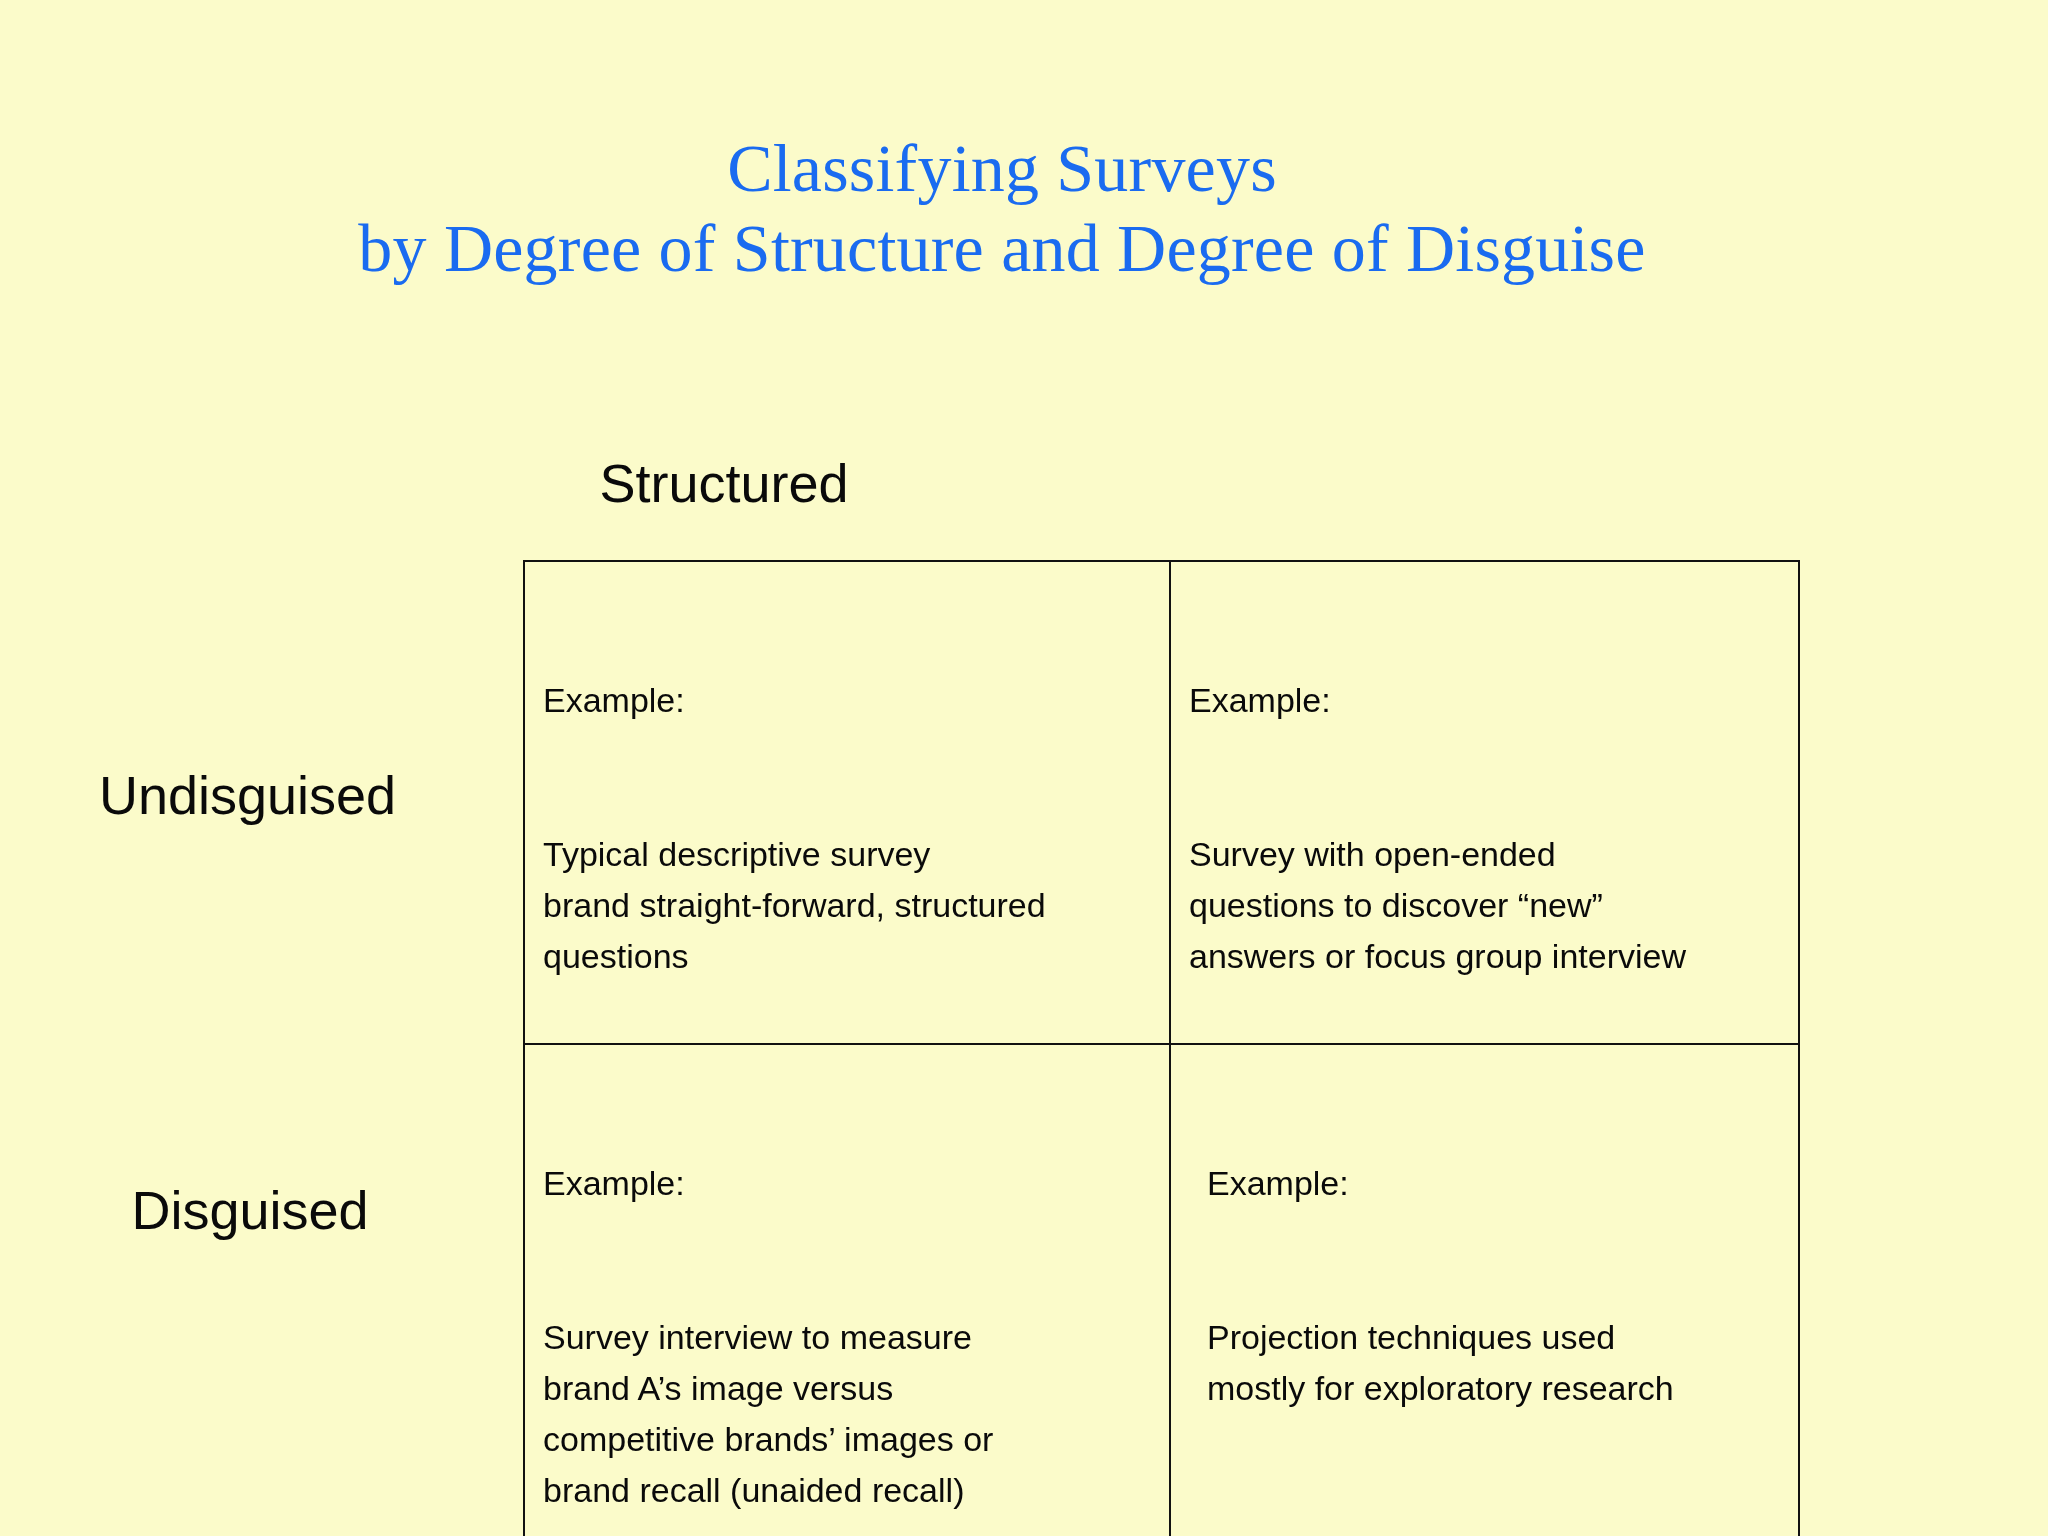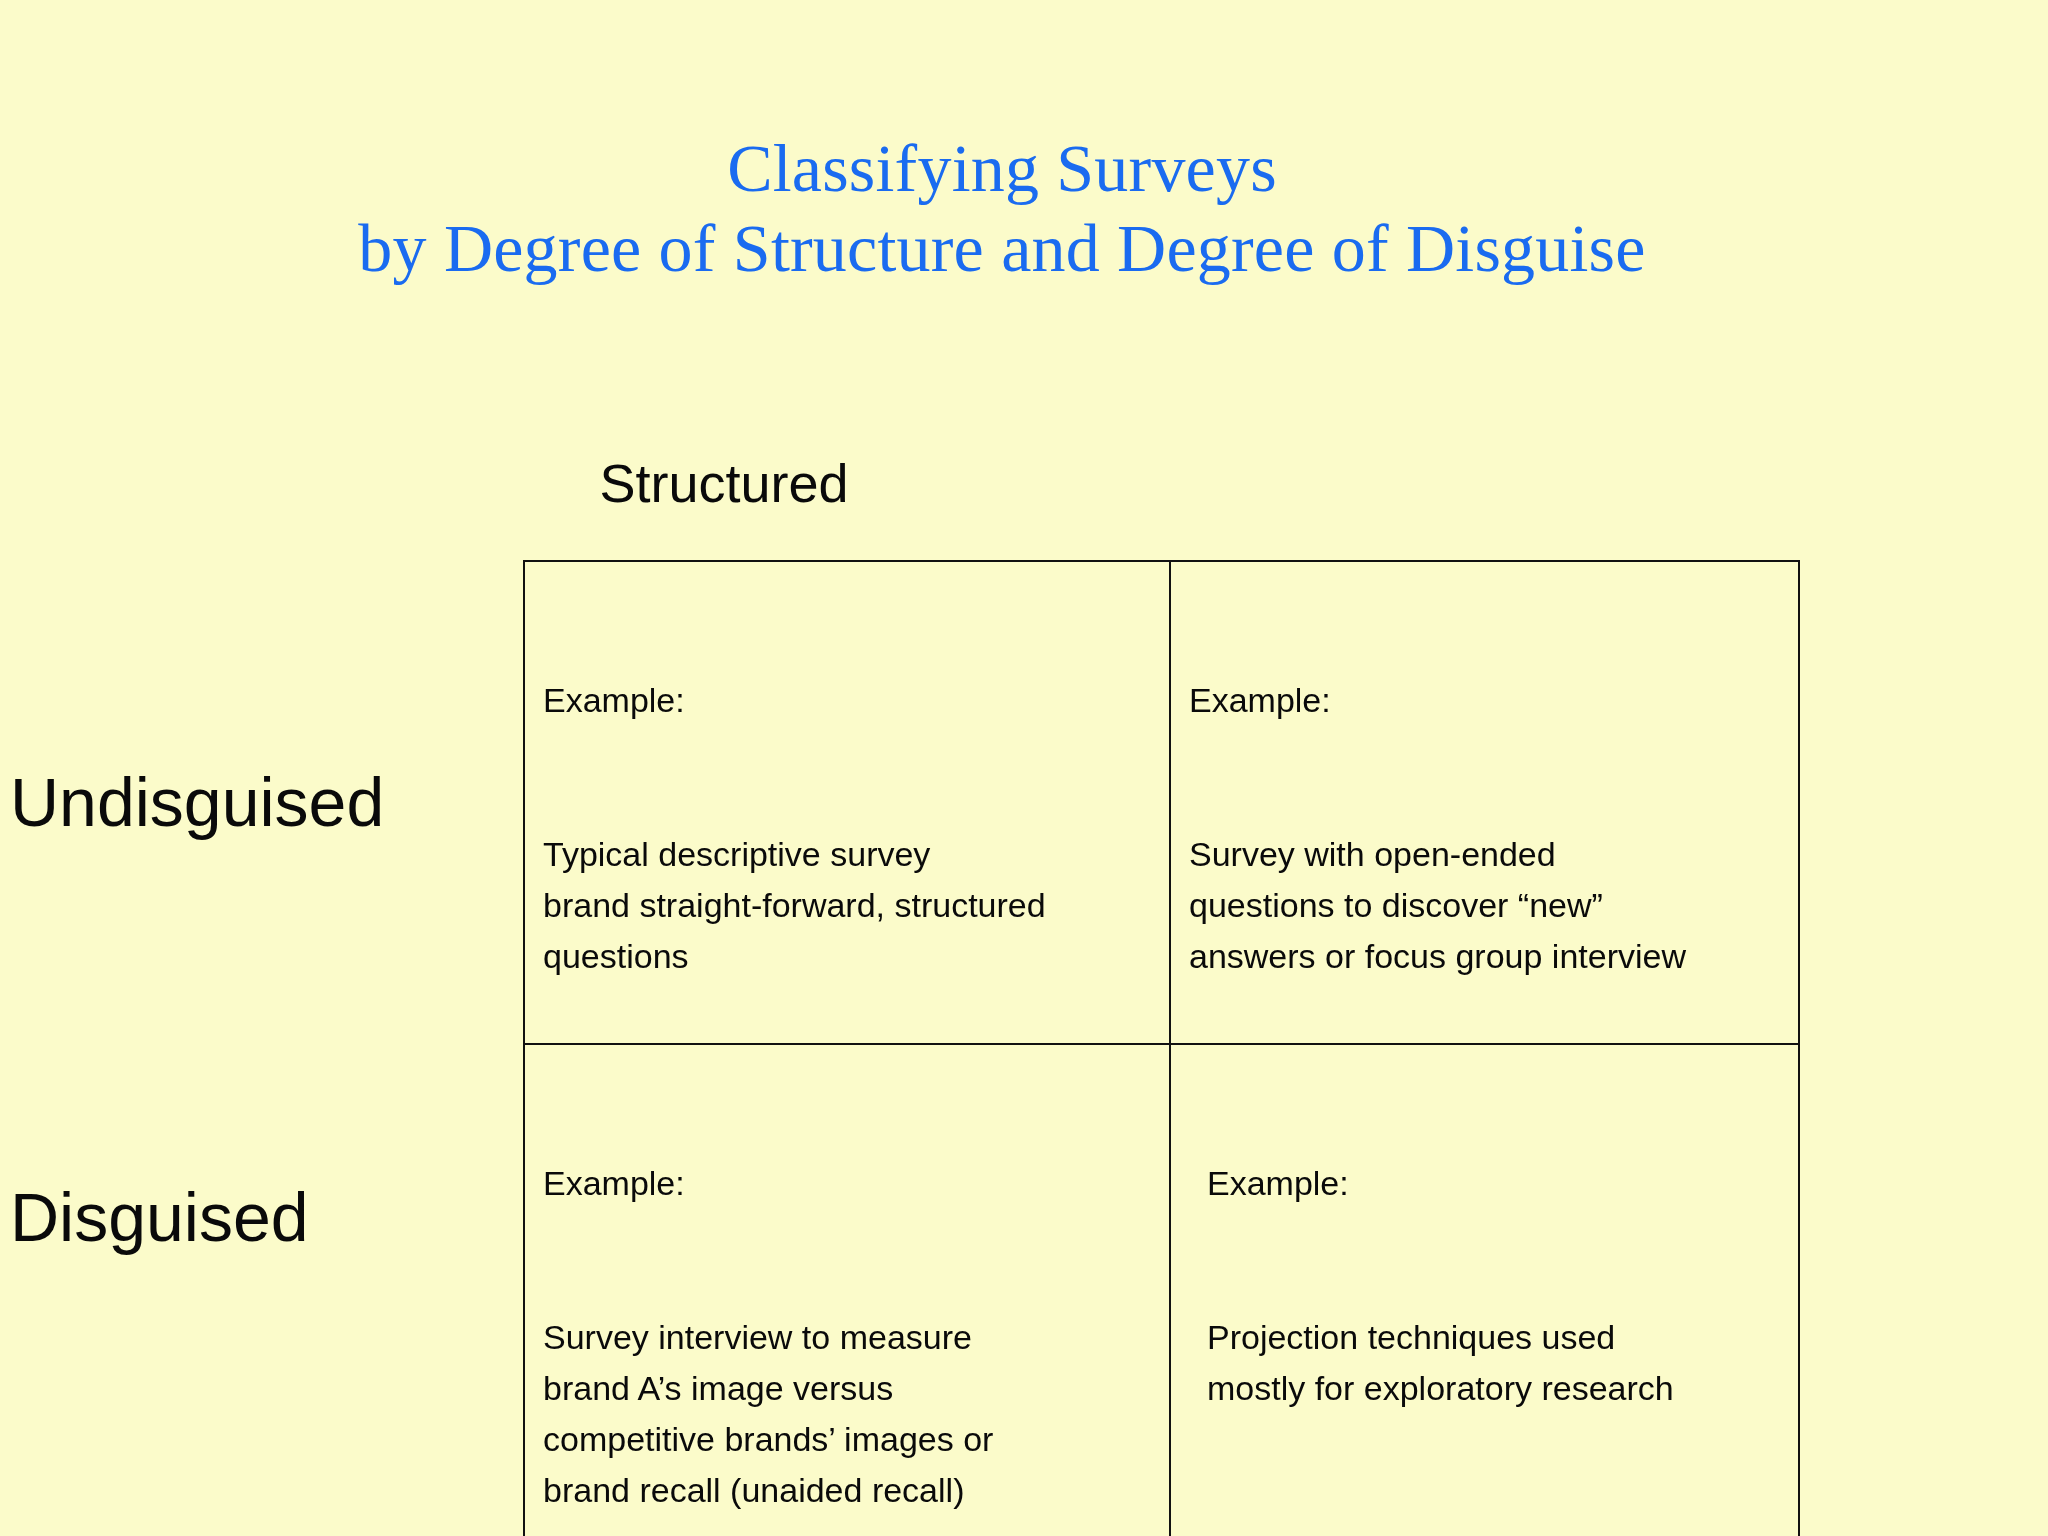--- a/index.html
+++ b/index.html
@@ -61,24 +61,24 @@
   }
   #col-header-unstructured {
     left: 1040px;
     width: 460px;
   }
 
   
   .row-label {
     position: absolute;
     color: #0a0a0a;
-    font-size: 68px;
+    font-size: 54px;
     font-weight: normal;
     white-space: nowrap;
-    text-align: left;
+    text-align: center;
     line-height: 1;
   }
   #row-label-undisguised {
     left: 10px;
     top: 740px;
     width: 475px;
   }
   #row-label-disguised {
     left: 10px;
     top: 1155px;

